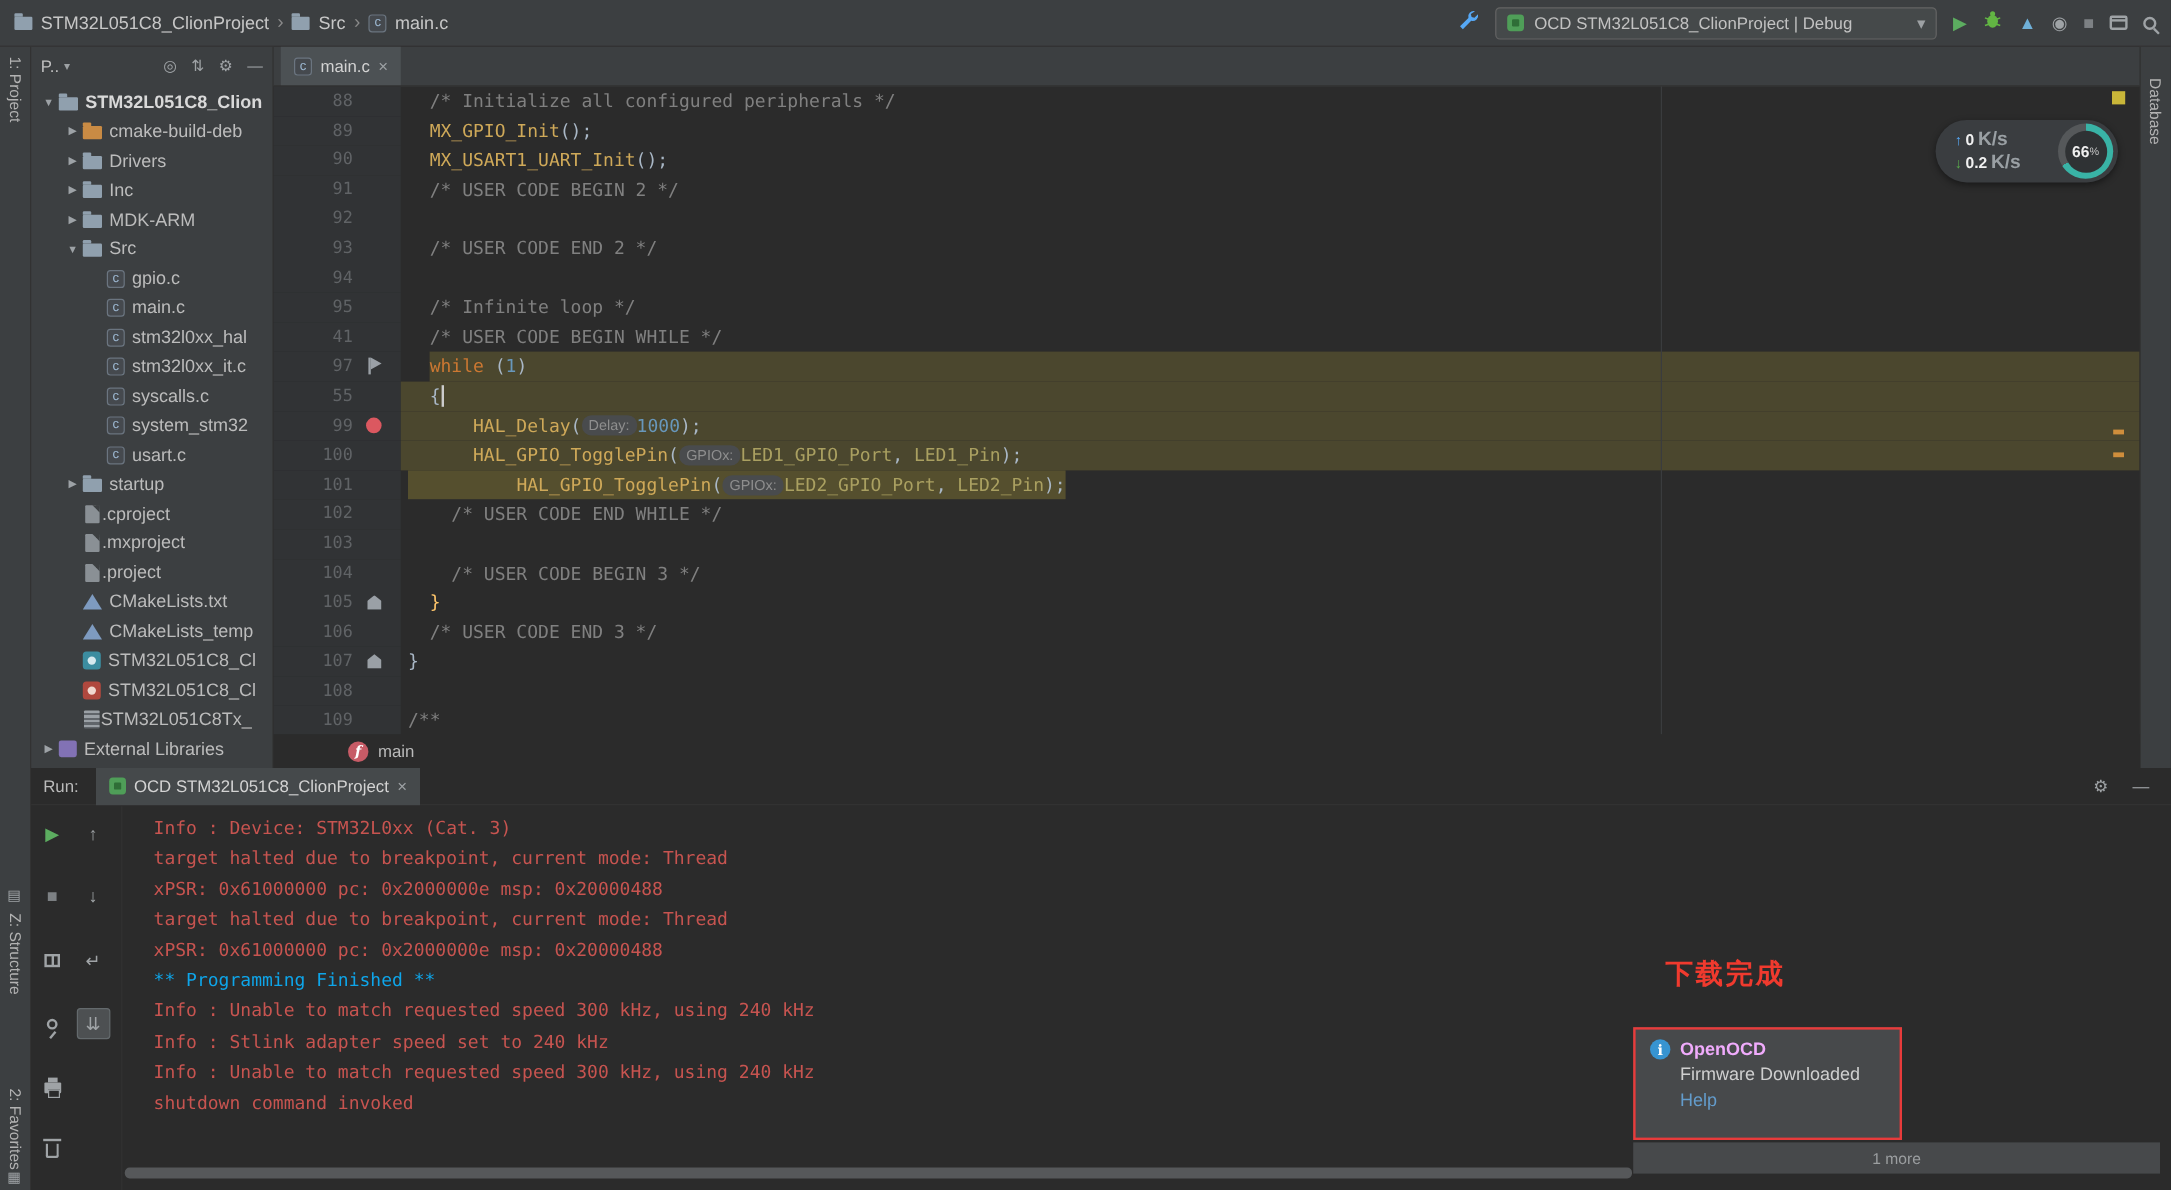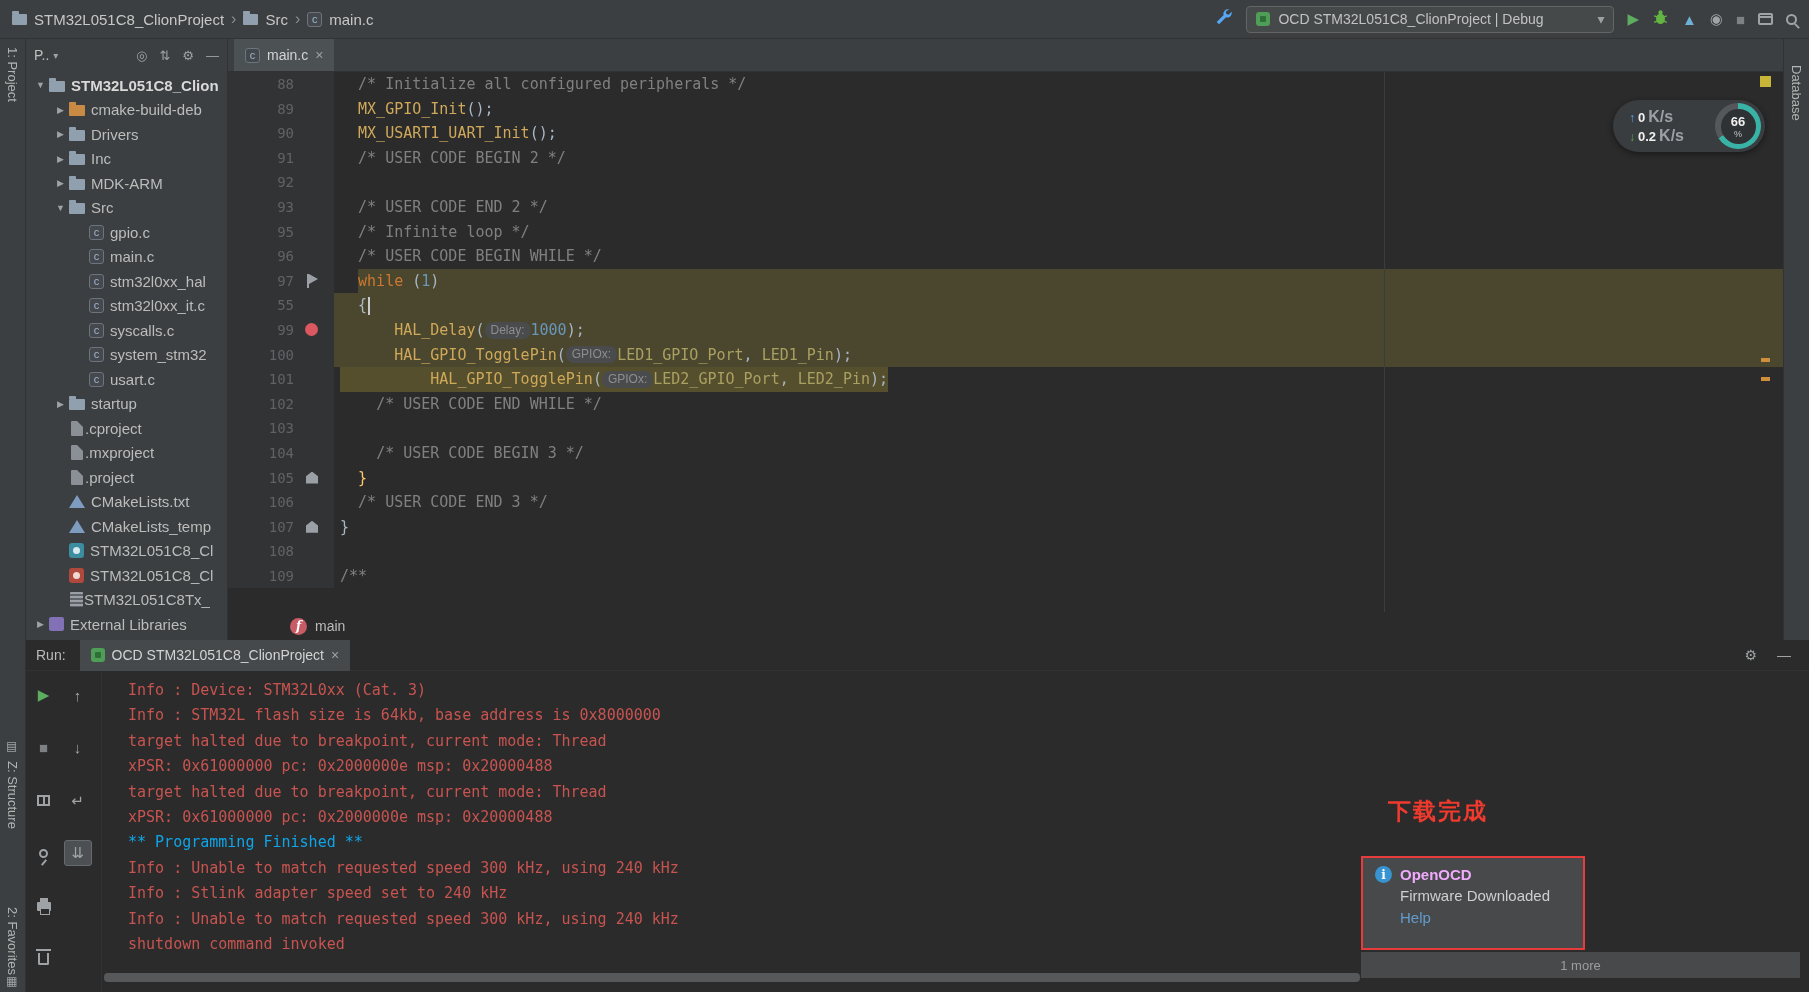--- a/index.html
+++ b/index.html
@@ -114,21 +114,21 @@
     padding:0 4px 0 16px; z-index:5; }
   .net-col { display:flex; flex-direction:column; gap:1px; }
   .net-row { display:flex; align-items:baseline; gap:3px; font-size:12px; }
   .net-row b { color:#f0f0f0; font-size:13px; }
   .unit { color:#9aa0a4; font-size:16px;font-weight:bold; }
   .up-arrow { color:#56a8f5; font-size:12px; } .down-arrow { color:#57a64a; font-size:12px; }
   .ring { width:46px; height:46px; border-radius:50%; margin-left:auto;
     background:conic-gradient(#39b3a6 0 238deg,#55585a 238deg 360deg);
     display:flex; align-items:center; justify-content:center; }
   .ring-in { width:35px; height:35px; border-radius:50%; background:#2f3234; color:#efefef;
-    font-weight:bold; font-size:13px; display:flex; align-items:center; justify-content:center;flex-direction:column; }
+    font-weight:bold; font-size:13px; display:flex; align-items:center; justify-content:center; }
   .pct-unit { font-size:9px; font-weight:normal; color:#c5c5c5; }
 
   
   .runpanel { position:absolute; left:26px; top:640px; width:1783px; height:352px; background:#2b2b2b; }
   .run-header { height:31px; display:flex; align-items:center; border-bottom:1px solid #323232; padding-left:10px; }
   .run-label { font-size:14px; color:#bbbbbb; margin-right:14px; }
   .run-tab { height:31px; display:flex; align-items:center; gap:7px; padding:0 11px;
     background:#45494b; font-size:14px; color:#d3d3d3; }
   .run-tab .x { color:#9da1a4; }
   .rh-icons { margin-left:auto; display:flex; gap:20px; padding-right:18px; font-size:14px; color:#9fa3a6; }
@@ -414,31 +414,38 @@
           <span class="lnum">93</span>
           <span class="gico"></span>
         </div>
         <div class="ctext">
           <span class="seg seg-p">  </span>
           <span class="seg seg-cm">/* USER CODE END 2 */</span>
         </div>
       </div>
       <div class="crow">
         <div class="gut">
+          <span class="lnum">94</span>
+          <span class="gico"></span>
+        </div>
+        <div class="ctext"></div>
+      </div>
+      <div class="crow">
+        <div class="gut">
           <span class="lnum">95</span>
           <span class="gico"></span>
         </div>
         <div class="ctext">
           <span class="seg seg-p">  </span>
           <span class="seg seg-cm">/* Infinite loop */</span>
         </div>
       </div>
       <div class="crow">
         <div class="gut">
-          <span class="lnum">96</span>
+          <span class="lnum">41</span>
           <span class="gico"></span>
         </div>
         <div class="ctext">
           <span class="seg seg-p">  </span>
           <span class="seg seg-cm">/* USER CODE BEGIN WHILE */</span>
         </div>
       </div>
       <div class="crow">
         <div class="gut">
           <span class="lnum">97</span>
@@ -655,21 +662,20 @@
         <div class="ticn">
           <span class="ic-print"></span>
         </div>
         <div class="ticn"></div>
         <div class="ticn">
           <span class="ic-trash"></span>
         </div>
       </div>
     <div class="console" id="console">
         <div class="clrow t-red">Info : Device: STM32L0xx (Cat. 3)</div>
-        <div class="clrow t-red">Info : STM32L flash size is 64kb, base address is 0x8000000</div>
         <div class="clrow t-red">target halted due to breakpoint, current mode: Thread</div>
         <div class="clrow t-red">xPSR: 0x61000000 pc: 0x2000000e msp: 0x20000488</div>
         <div class="clrow t-red">target halted due to breakpoint, current mode: Thread</div>
         <div class="clrow t-red">xPSR: 0x61000000 pc: 0x2000000e msp: 0x20000488</div>
         <div class="clrow t-plain">** Programming Finished **</div>
         <div class="clrow t-red">Info : Unable to match requested speed 300 kHz, using 240 kHz</div>
         <div class="clrow t-red">Info : Stlink adapter speed set to 240 kHz</div>
         <div class="clrow t-red">Info : Unable to match requested speed 300 kHz, using 240 kHz</div>
         <div class="clrow t-red">shutdown command invoked</div>
       </div>

